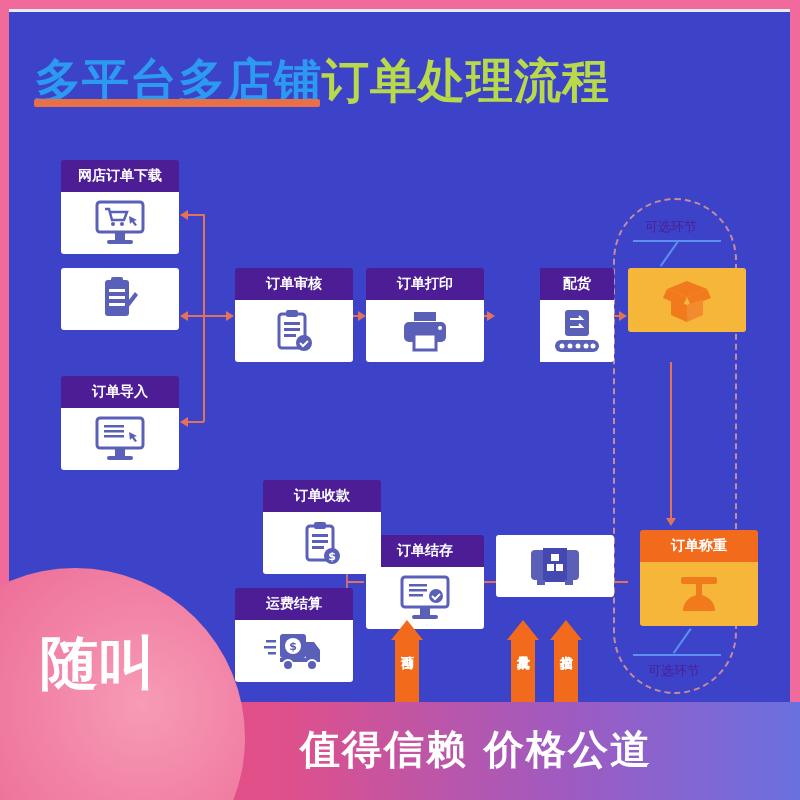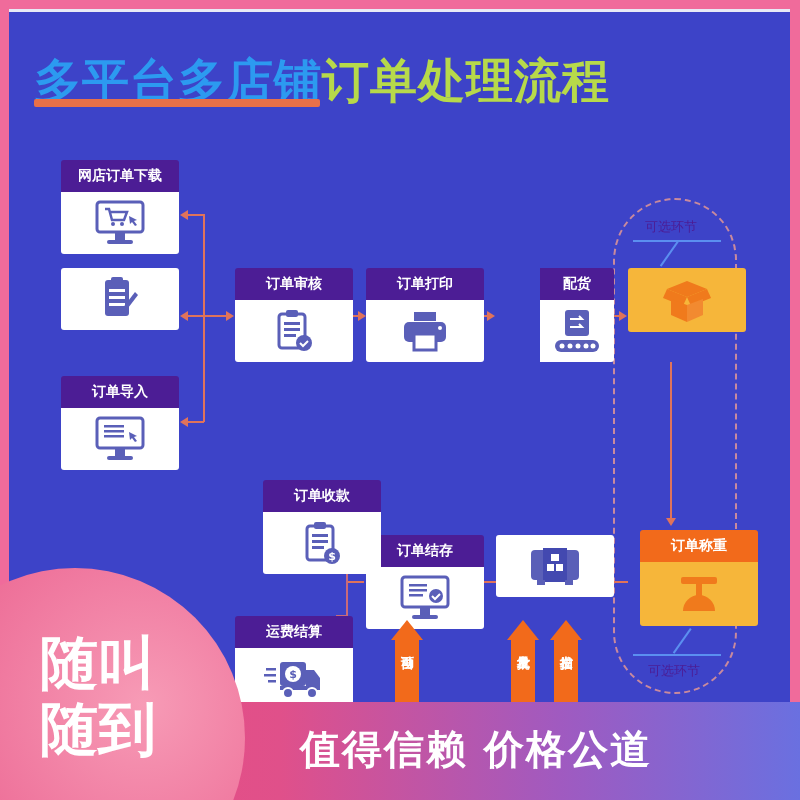--- a/index.html
+++ b/index.html
@@ -253,21 +253,21 @@
           <rect x="15" y="16" width="16" height="3" fill="#5a5fb8"></rect>
           <rect x="15" y="22" width="16" height="3" fill="#5a5fb8"></rect>
           <rect x="15" y="28" width="12" height="3" fill="#5a5fb8"></rect>
           <circle cx="35" cy="38" r="8" fill="#5a5fb8"></circle>
           <text x="35" y="42" font-size="11" text-anchor="middle" fill="#fff" font-family="DejaVu Sans, sans-serif" font-weight="bold">$</text>
         </svg>
   </span>
     </div>
 </div>
 
-<div class="node" style="left:235px;top:616px;">
+<div class="node" style="left:235px;top:588px;">
   <div class="hd">运费结算</div>
   <div class="bd">
       <span class="icon">
     <svg width="64" height="46" viewBox="0 0 64 46">
           <rect x="18" y="6" width="26" height="24" rx="3" fill="#5a5fb8"></rect>
           <circle cx="31" cy="18" r="8" fill="#fff"></circle>
           <text x="31" y="22" font-size="11" text-anchor="middle" fill="#5a5fb8" font-family="DejaVu Sans, sans-serif" font-weight="bold">$</text>
           <path d="M44 14h8l6 8v10H44z" fill="#5a5fb8"></path>
           <rect x="18" y="30" width="40" height="4" fill="#5a5fb8"></rect>
           <circle cx="26" cy="37" r="5" fill="#5a5fb8" stroke="#fff" stroke-width="2"></circle>
@@ -285,14 +285,13 @@
 <div class="up-arrow-tip" style="left:507px;top:620px;"></div>
 <div class="up-arrow" style="left:511px;top:640px;height:62px;">批量发</div>
 <div class="up-arrow-tip" style="left:550px;top:620px;"></div>
 <div class="up-arrow" style="left:554px;top:640px;height:62px;">扫描发</div>
 
 <div class="bottom-band"></div>
 <div class="slogan">值得信赖  价格公道</div>
 <div class="circle"></div>
 <div class="badge-text">
   <div>随叫</div>
-  <div>随到</div>
 </div>
 
 </body></html>

